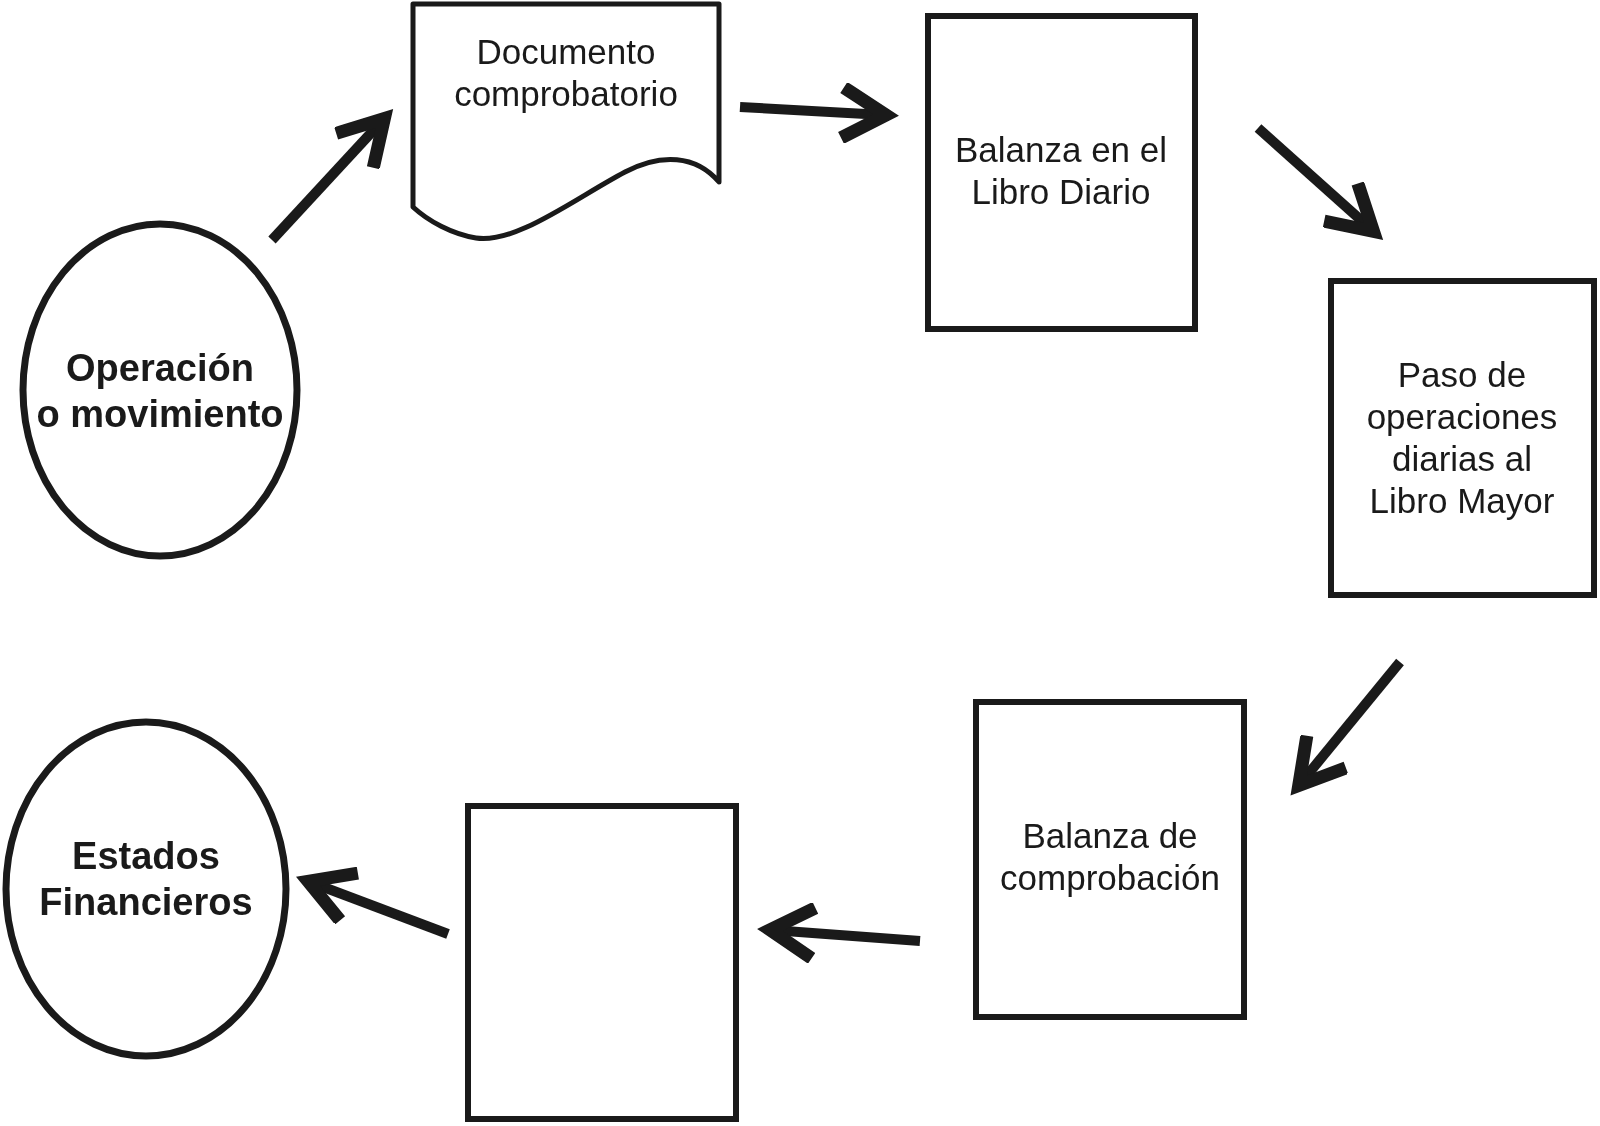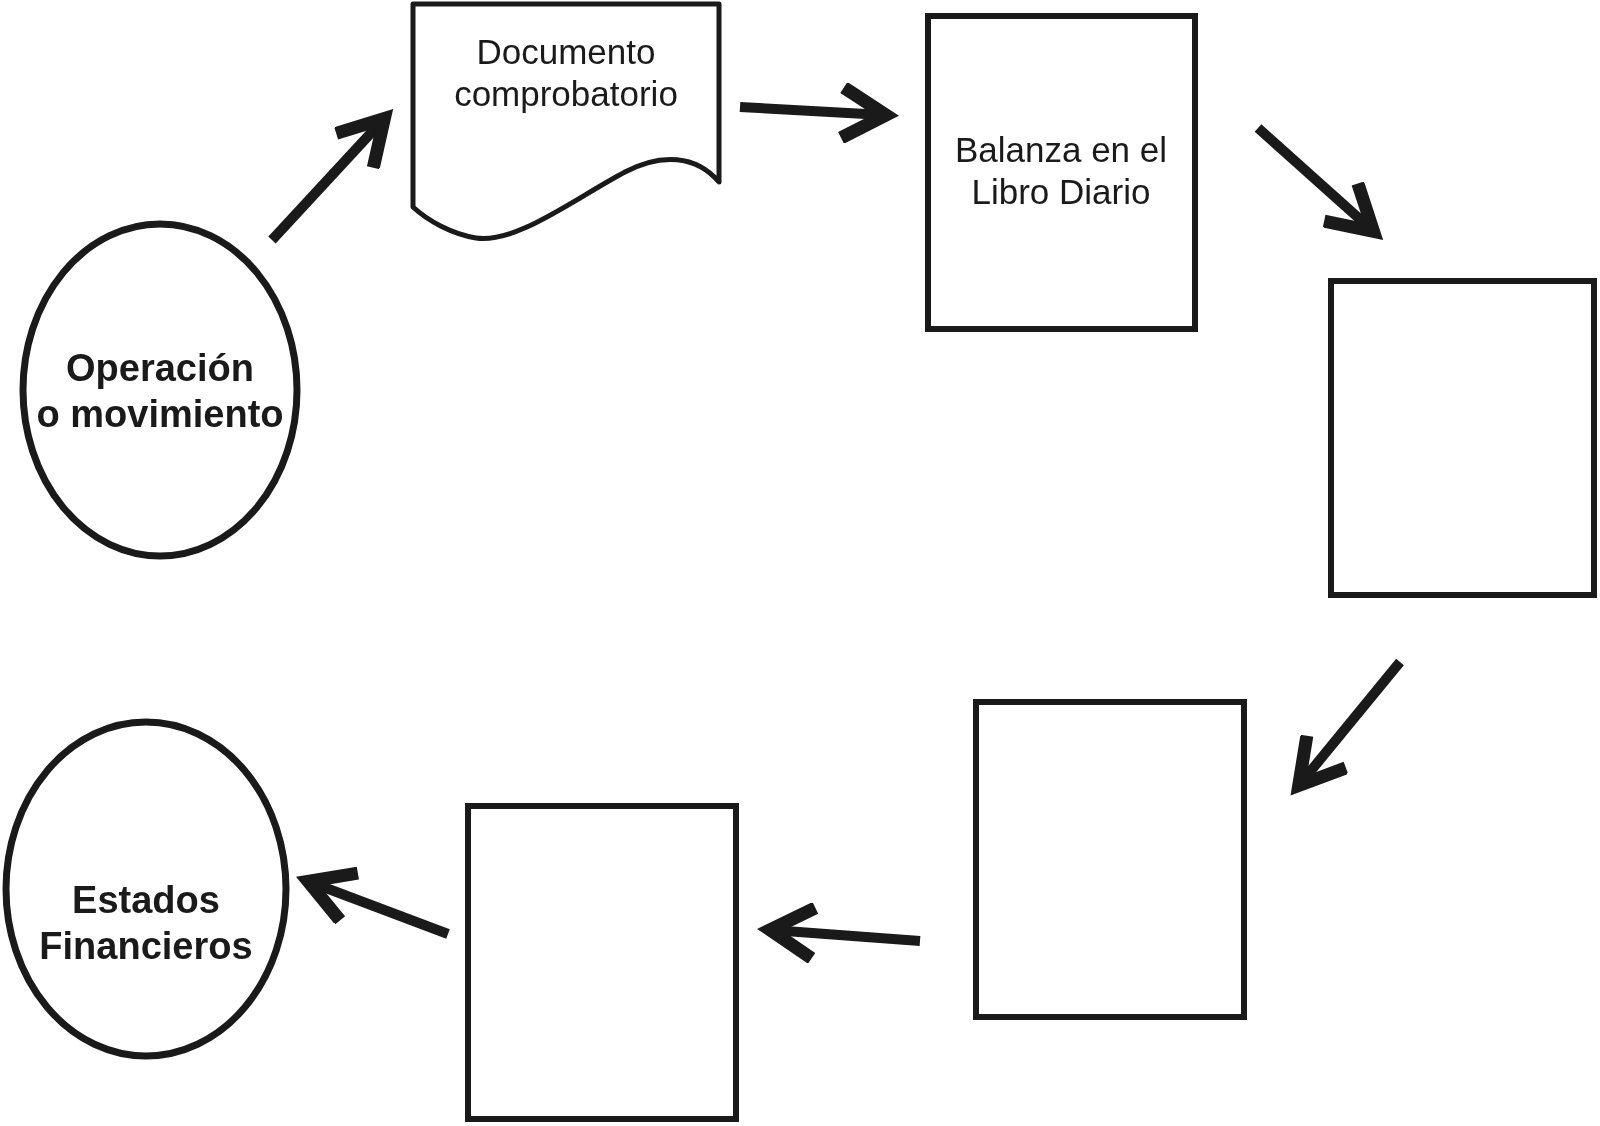--- a/index.html
+++ b/index.html
@@ -65,19 +65,25 @@
 
   <div class="label bold" style="left:160px; top:391px;">Operación
 o movimiento</div>
 
   <div class="label" style="left:566px; top:73px;">Documento
 comprobatorio</div>
 
   <div class="label" style="left:1061px; top:171px;">Balanza en el
 Libro Diario</div>
 
+  <div class="label" style="left:1462px; top:438px;">Paso de
+operaciones
+diarias al
+Libro Mayor</div>
+
+  <div class="label" style="left:1110px; top:857px;">Balanza de
+comprobación</div>
 
 
-
-  <div class="label bold" style="left:146px; top:879px;margin-top:44px;">Estados
+  <div class="label bold" style="left:146px; top:879px;">Estados
 Financieros</div>
 
 </div>
 
 </body></html>

